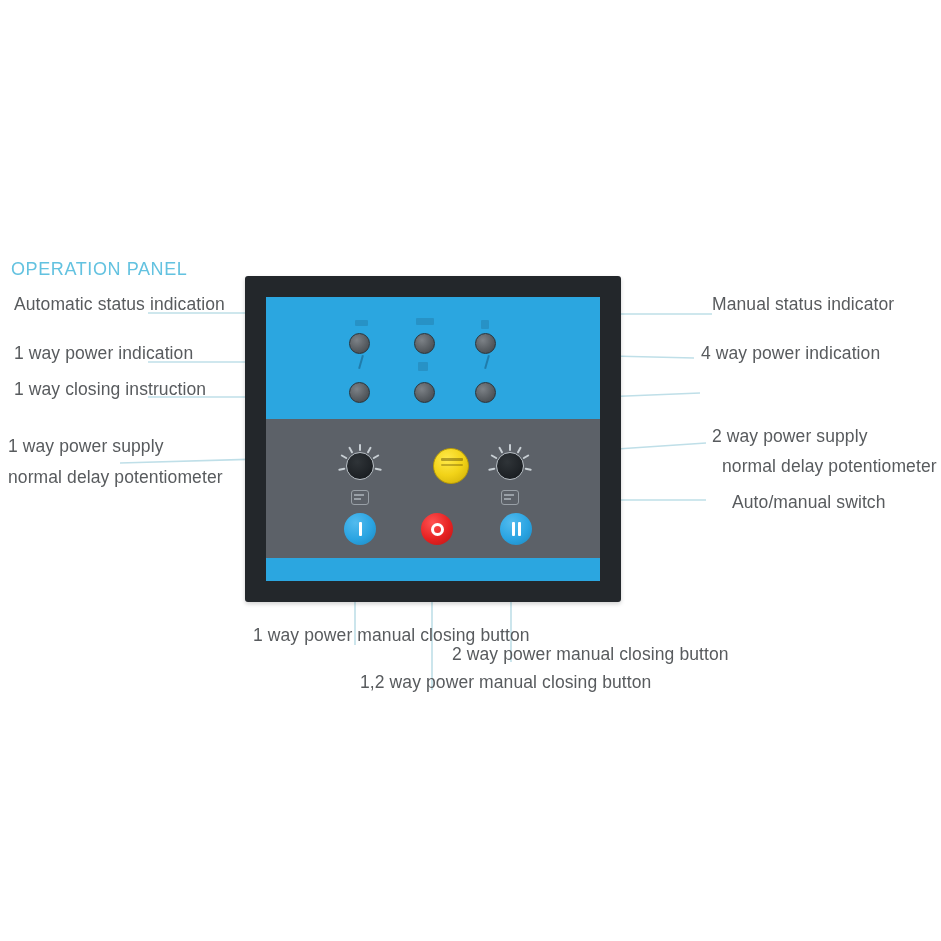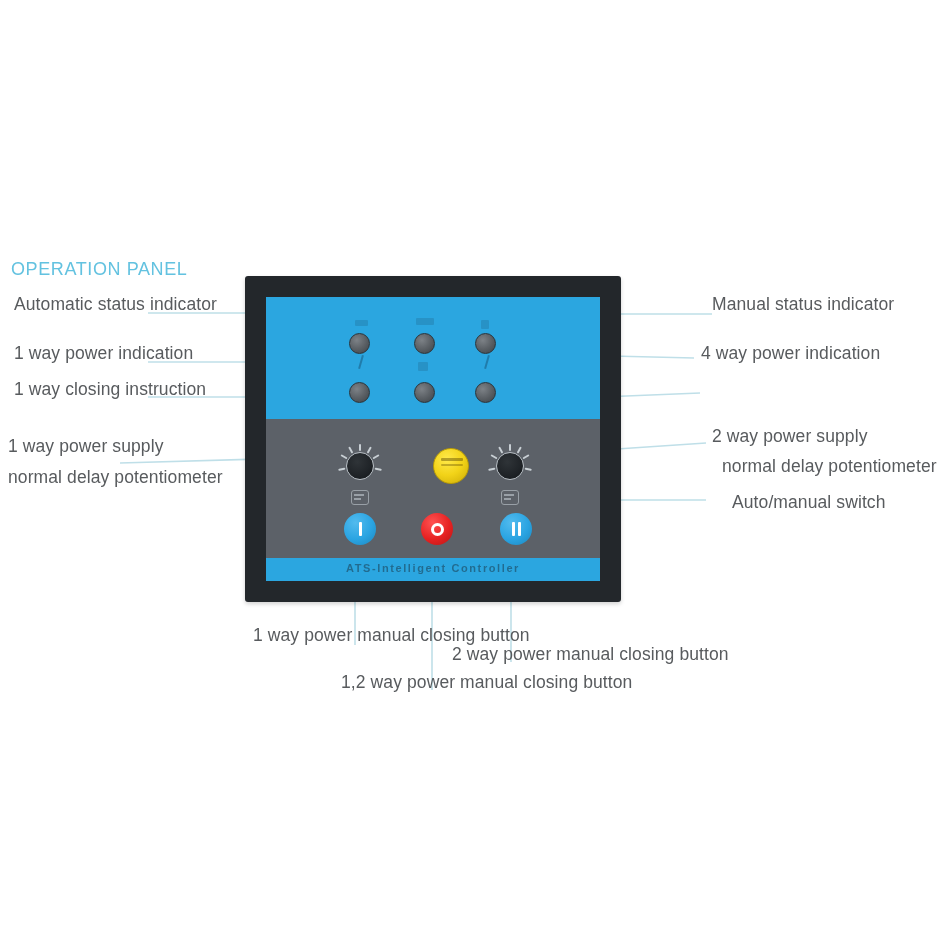--- a/index.html
+++ b/index.html
@@ -354,27 +354,24 @@
           <div class="glyph-o"></div>
         </div>
         <div class="pbtn blue" style="left:234px; top:94px;">
           <div class="glyph-bars">
             <div class="glyph-bar"></div>
             <div class="glyph-bar"></div>
           </div>
         </div>
       </div>
 
-      <div id="zone-brand">
-        <div id="brand-text">ATS-Intelligent Controller</div>
-      </div>
     </div>
   </div>
 
-  <div class="label" style="left:14px; top:293px;">Automatic status indicator</div>
+  <div class="label" style="left:14px; top:293px;">Automatic status indication</div>
 
   <div class="label" style="left:14px; top:342px;text-align:right;">1 way power indication</div>
 
   <div class="label" style="left:14px; top:378px;">1 way closing instruction</div>
 
   <div class="label" style="left:8px; top:435px;">1 way power supply</div>
 
   <div class="label" style="left:8px; top:466px;">normal delay potentiometer</div>
 
   <div class="label right" style="left:712px; top:293px;">Manual status indicator</div>
@@ -385,15 +382,15 @@
   <div class="label right" style="left:712px; top:425px;">2 way power supply</div>
 
   <div class="label right" style="left:722px; top:455px;">normal delay potentiometer</div>
 
   <div class="label right" style="left:732px; top:491px;">Auto/manual switch</div>
 
   <div class="label" style="left:253px; top:624px;">1 way power manual closing button</div>
 
   <div class="label" style="left:452px; top:643px;">2 way power manual closing button</div>
 
-  <div class="label" style="left:341px; top:671px;">1,2 way power manual closing button</div>
+  <div class="label" style="left:360px; top:671px;">1,2 way power manual closing button</div>
 
 </div>
 
 </body></html>

